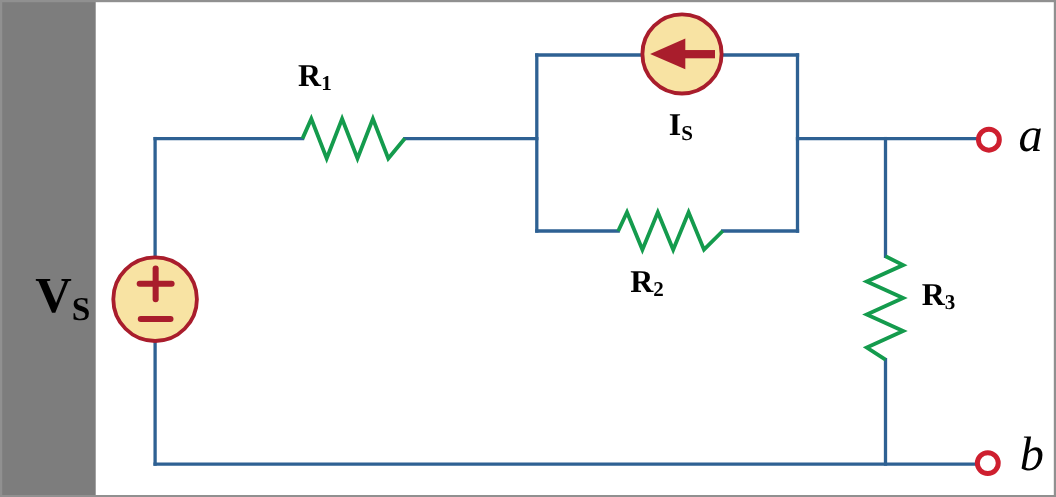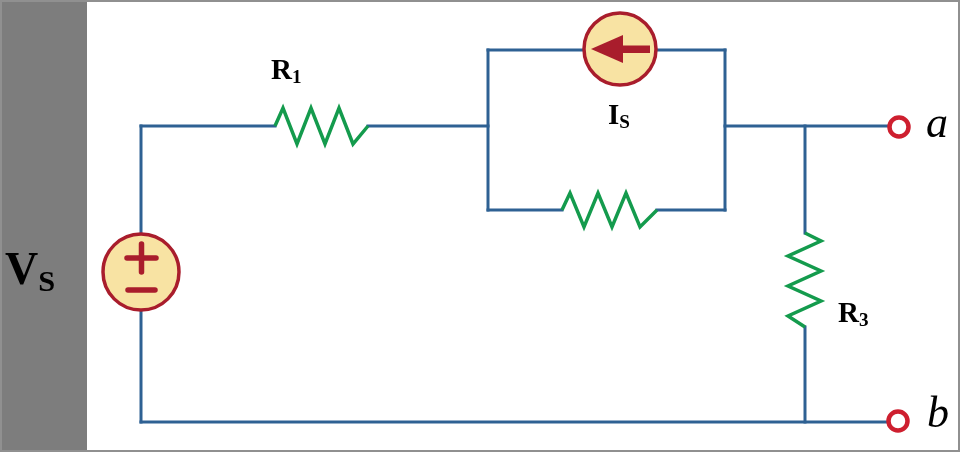--- a/index.html
+++ b/index.html
@@ -146,27 +146,28 @@
         <polygon class="arrow-shape" points="591,49 623,35 623,63"></polygon>
       </g>
     </g>
 
     <g>
       <circle class="terminal-ring" cx="899" cy="127" r="9.5"></circle>
       <circle class="terminal-ring" cx="898" cy="421" r="9.5"></circle>
     </g>
   </svg>
 
-  <div class="lbl" style="left:5px; top:246px; font-size:46px;"><span>V</span><sub>S</sub></div>
+  <div class="lbl" style="left:32px; top:246px; font-size:46px;"><span>V</span><sub>S</sub></div>
 
   <div class="lbl" style="left:271px; top:55px;"><span>R</span><sub>1</sub></div>
 
   <div class="lbl" style="left:608px; top:100px;"><span>I</span><sub>S</sub></div>
 
+  <div class="lbl" style="left:573px; top:242px;"><span>R</span><sub>2</sub></div>
 
-  <div class="lbl" style="left:838px; top:254px;margin-top:44px;"><span>R</span><sub>3</sub></div>
+  <div class="lbl" style="left:838px; top:254px;"><span>R</span><sub>3</sub></div>
 
   <div class="lbl node-letter" style="left:926px; top:101px;">a</div>
 
   <div class="lbl node-letter" style="left:927px; top:391px;">b</div>
 
   <div class="frame-border"></div>
 </div>
 
 </body></html>

